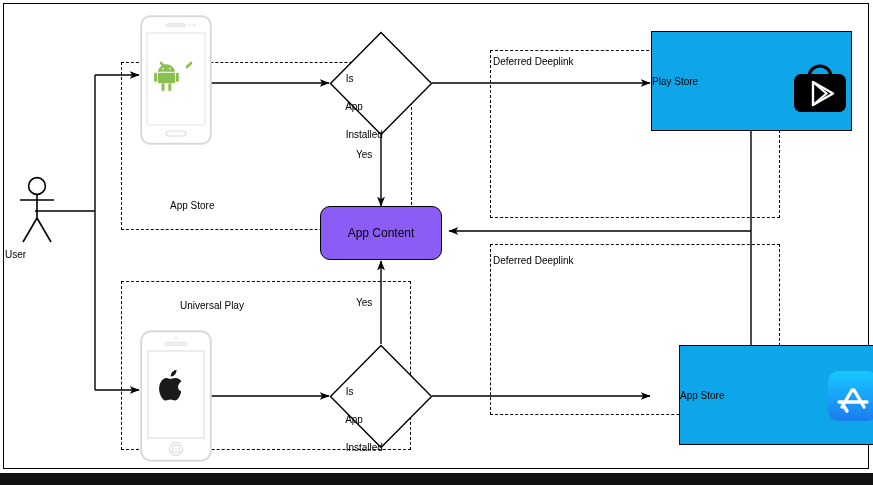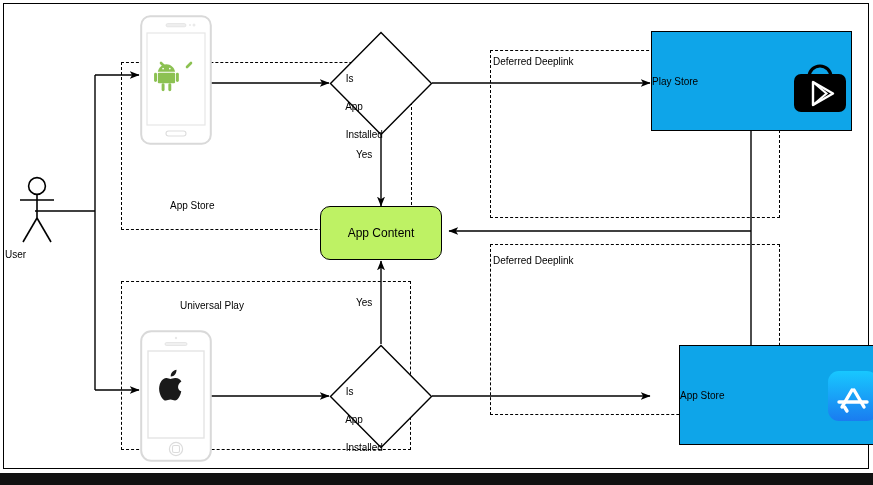--- a/index.html
+++ b/index.html
@@ -15,21 +15,21 @@
   svg.layer{position:absolute;left:0;top:0;width:873px;height:485px;}
   .lbl{
     position:absolute;color:#000;font-size:10px;line-height:14px;
     font-family:"Liberation Sans",sans-serif;white-space:pre;
   }
   .lbl.ctr{text-align:left;}
   .dashbox{position:absolute;border:1.4px dashed #000;box-sizing:border-box;background:transparent;}
   .storebox{position:absolute;border:1.4px solid #000;box-sizing:border-box;background:#0ea5e9;}
   .devbox{position:absolute;}
   .appcontent{
-    position:absolute;border:1.4px solid #000;border-radius:10px;background:#bef264;
+    position:absolute;border:1.4px solid #000;border-radius:10px;background:#8b5cf6;
     box-sizing:border-box;display:flex;align-items:center;justify-content:center;
     font-size:12px;color:#000;
   }
   .icon-holder{position:absolute;}
 </style>
 </head>
 <body>
 
 <div id="stage">
   <div id="frame"></div>

